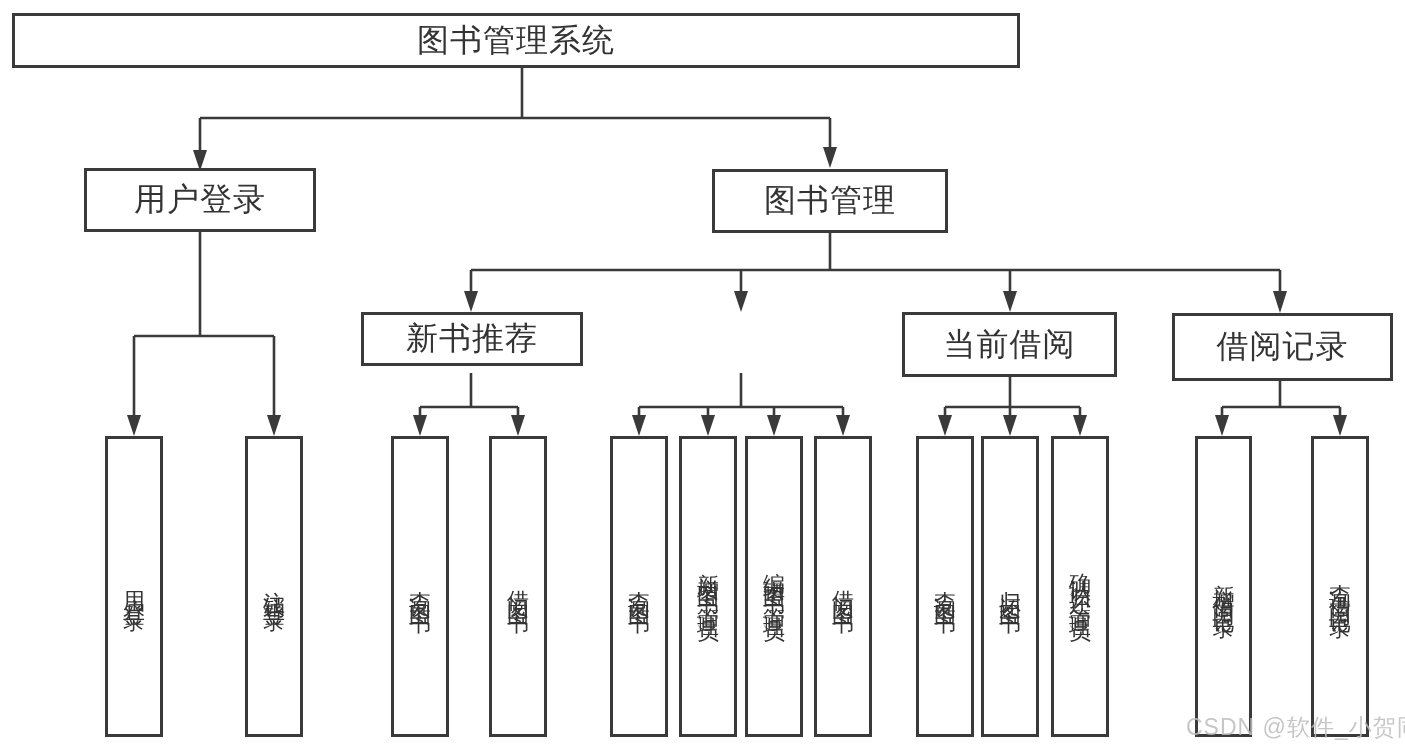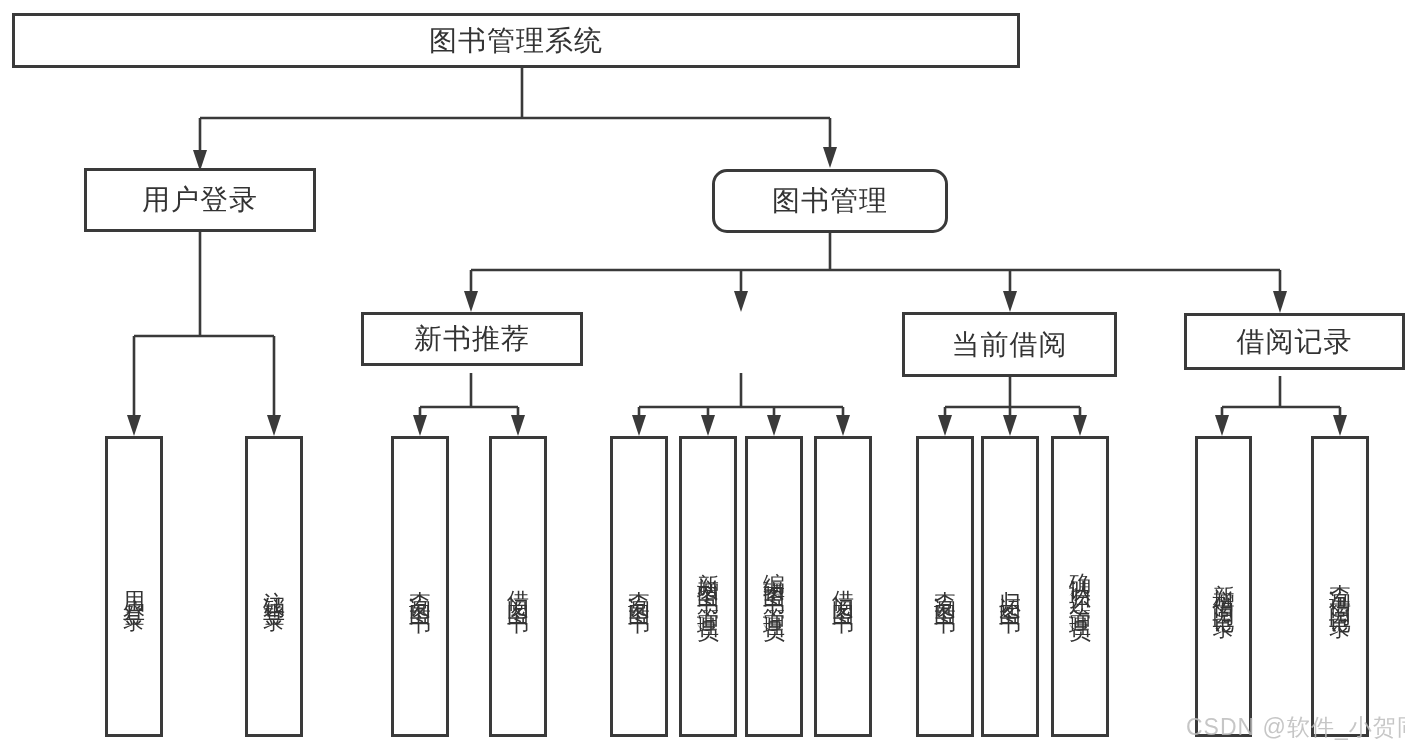--- a/index.html
+++ b/index.html
@@ -31,21 +31,21 @@
   .connectors polygon { fill: var(--line); }
   .node {
     position: absolute;
     box-sizing: border-box;
     border: 3px solid var(--line);
     background: var(--background);
     color: var(--text);
     display: flex;
     align-items: center;
     justify-content: center;
-    font-size: 28px;
+    font-size: 32px;
     letter-spacing: 1px;
     white-space: nowrap;
   }
   .leaf {
     writing-mode: vertical-rl;
     text-orientation: mixed;
     font-size: 22px;
     line-height: 1;
     letter-spacing: 7px;
     white-space: normal;
@@ -99,25 +99,25 @@
     <polygon points="1073,415 1087,415 1080,436"></polygon>
 
     <path d="M1280 376 V407 M1222 407 H1340 M1222 407 V418 M1340 407 V418"></path>
     <polygon points="1215,415 1229,415 1222,436"></polygon>
     <polygon points="1333,415 1347,415 1340,436"></polygon>
   </svg>
 
   <div class="node" style="left:12px; top:13px; width:1008px; height:55px;">图书管理系统</div>
 
   <div class="node" style="left:84px; top:168px; width:232px; height:64px;">用户登录</div>
-  <div class="node" style="left:712px; top:169px; width:236px; height:64px;border-radius:15px;">图书管理</div>
+  <div class="node" style="left:712px; top:169px; width:236px; height:64px;">图书管理</div>
 
   <div class="node" style="left:361px; top:312px; width:222px; height:54px;">新书推荐</div>
   <div class="node" style="left:902px; top:312px; width:215px; height:65px;">当前借阅</div>
-  <div class="node" style="left:1172px; top:313px; width:221px; height:57px;margin-left:12px;">借阅记录</div>
+  <div class="node" style="left:1172px; top:313px; width:221px; height:68px;">借阅记录</div>
 
   <div class="node leaf" style="left:105px; top:436px; width:58px; height:301px;">用户登录</div>
   <div class="node leaf" style="left:245px; top:436px; width:58px; height:301px;">注销登录</div>
 
   <div class="node leaf" style="left:391px; top:436px; width:58px; height:301px;">查询图书</div>
   <div class="node leaf" style="left:489px; top:436px; width:58px; height:301px;">借阅图书</div>
 
   <div class="node leaf" style="left:610px; top:436px; width:58px; height:301px;">查询图书</div>
   <div class="node leaf" style="left:679px; top:436px; width:58px; height:301px;">新增图书（管理员）</div>
   <div class="node leaf" style="left:745px; top:436px; width:58px; height:301px;">编辑图书（管理员）</div>

